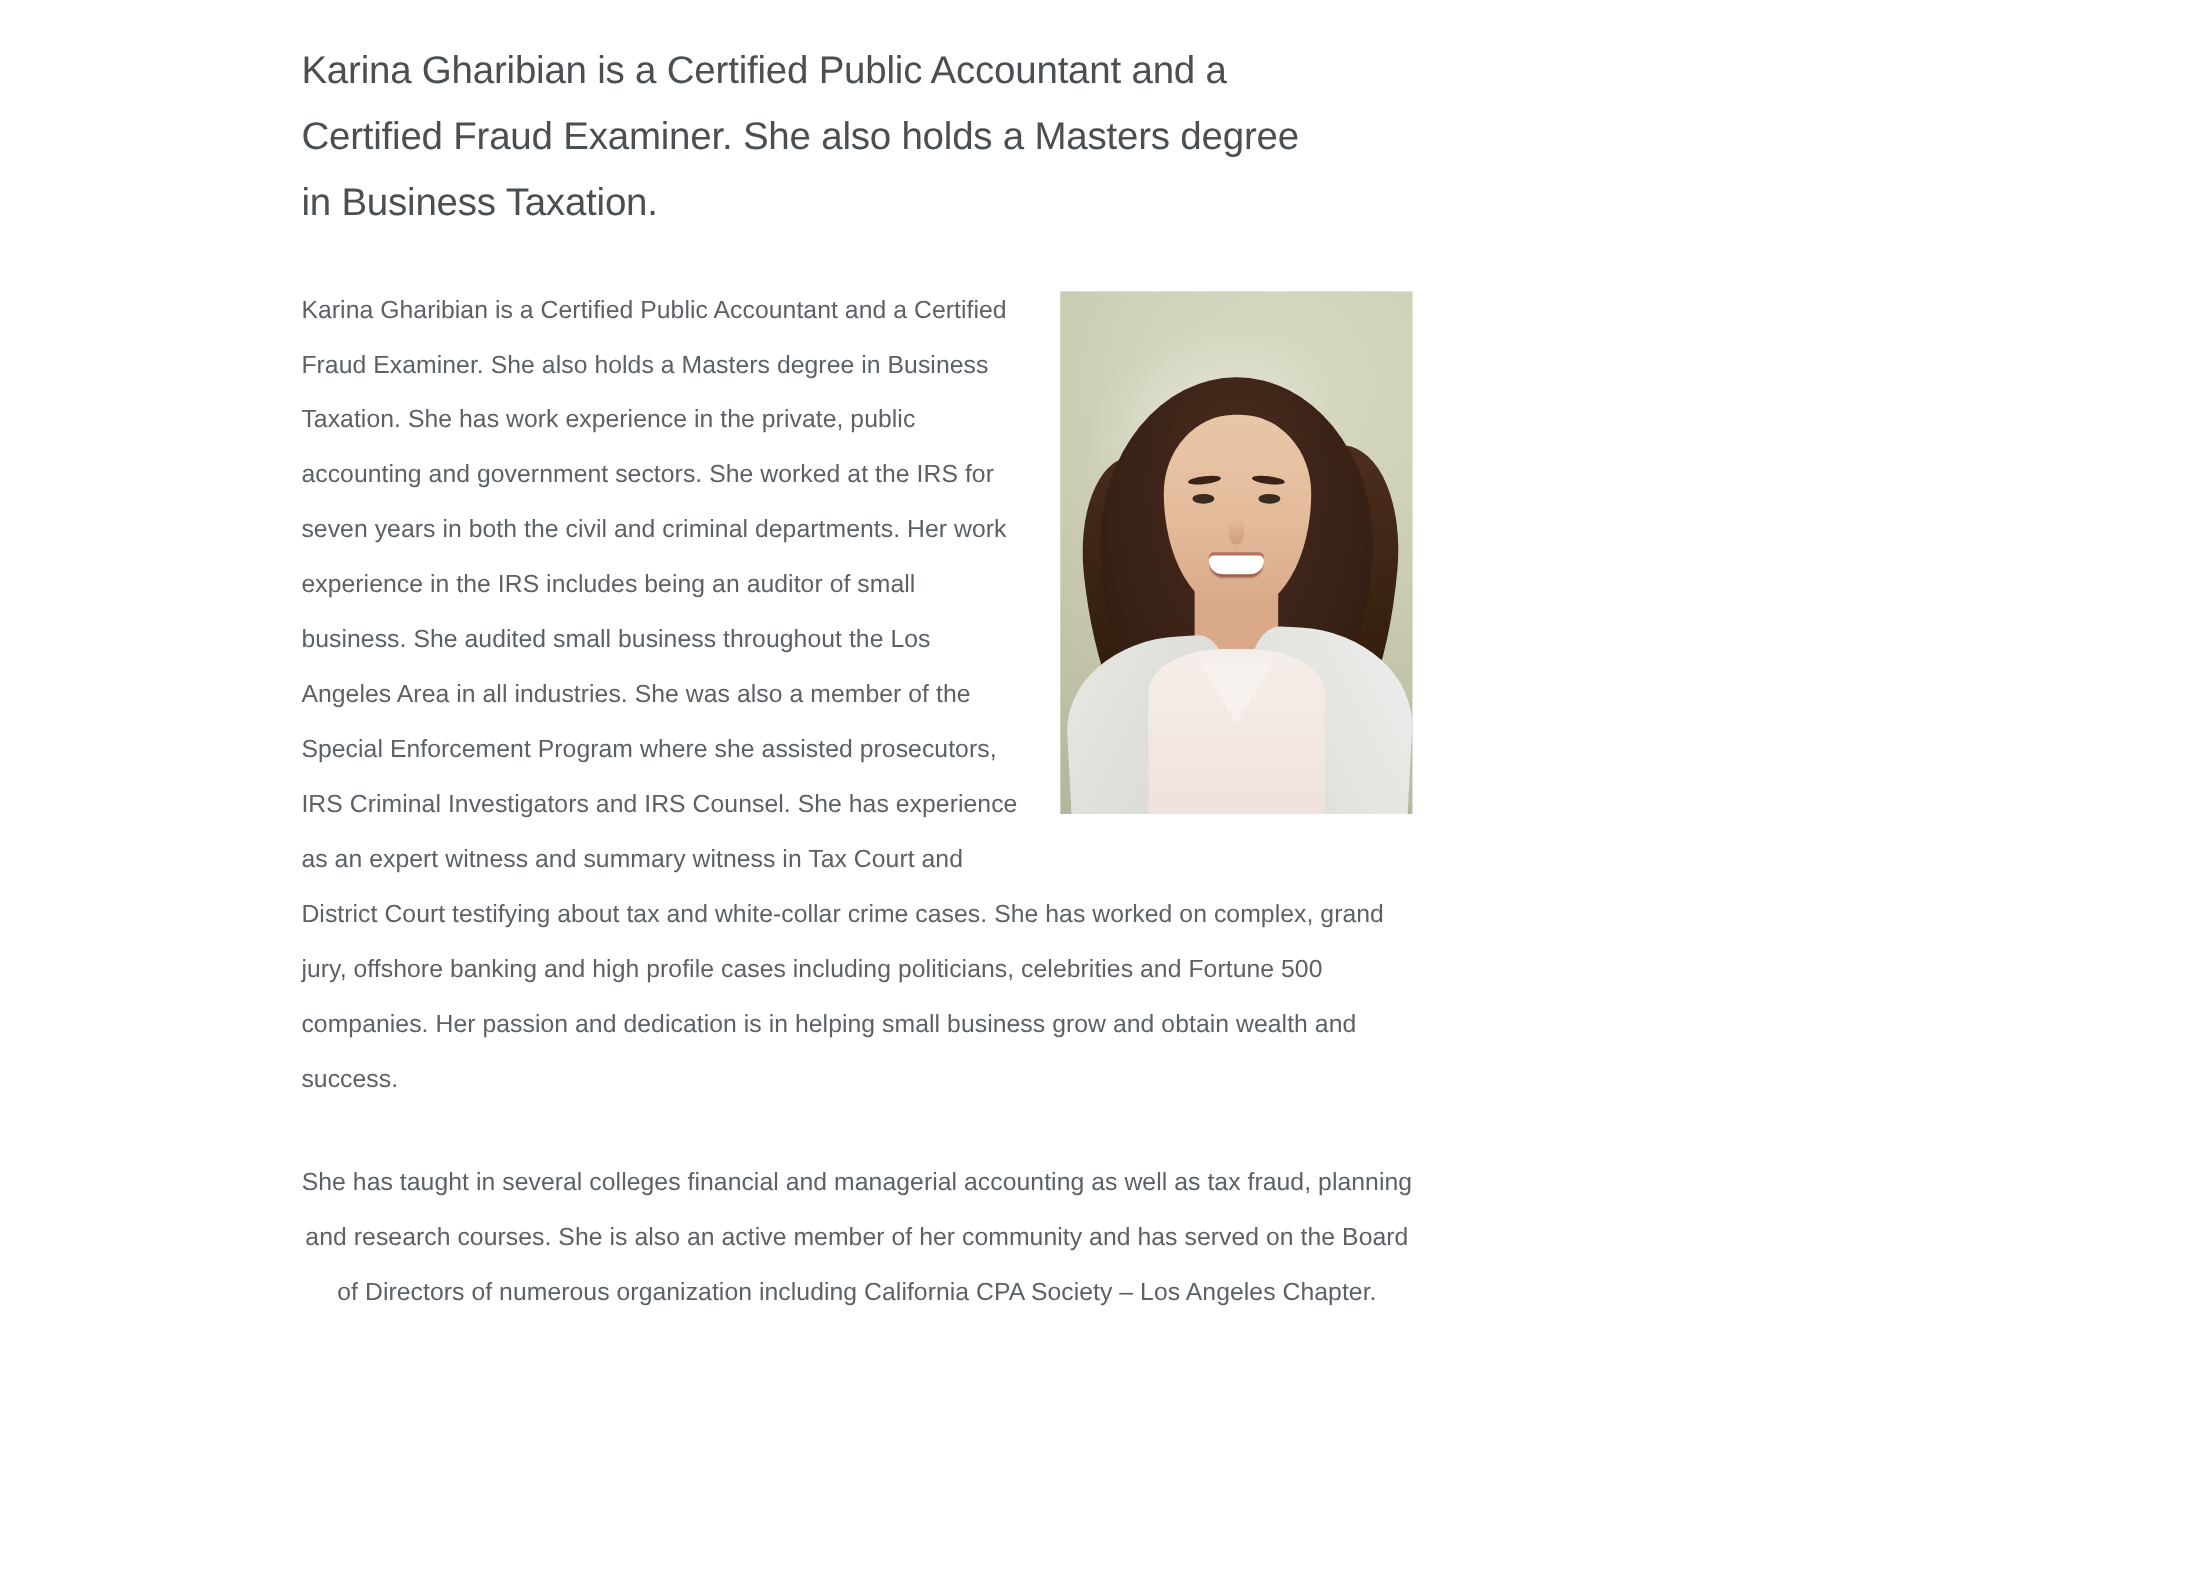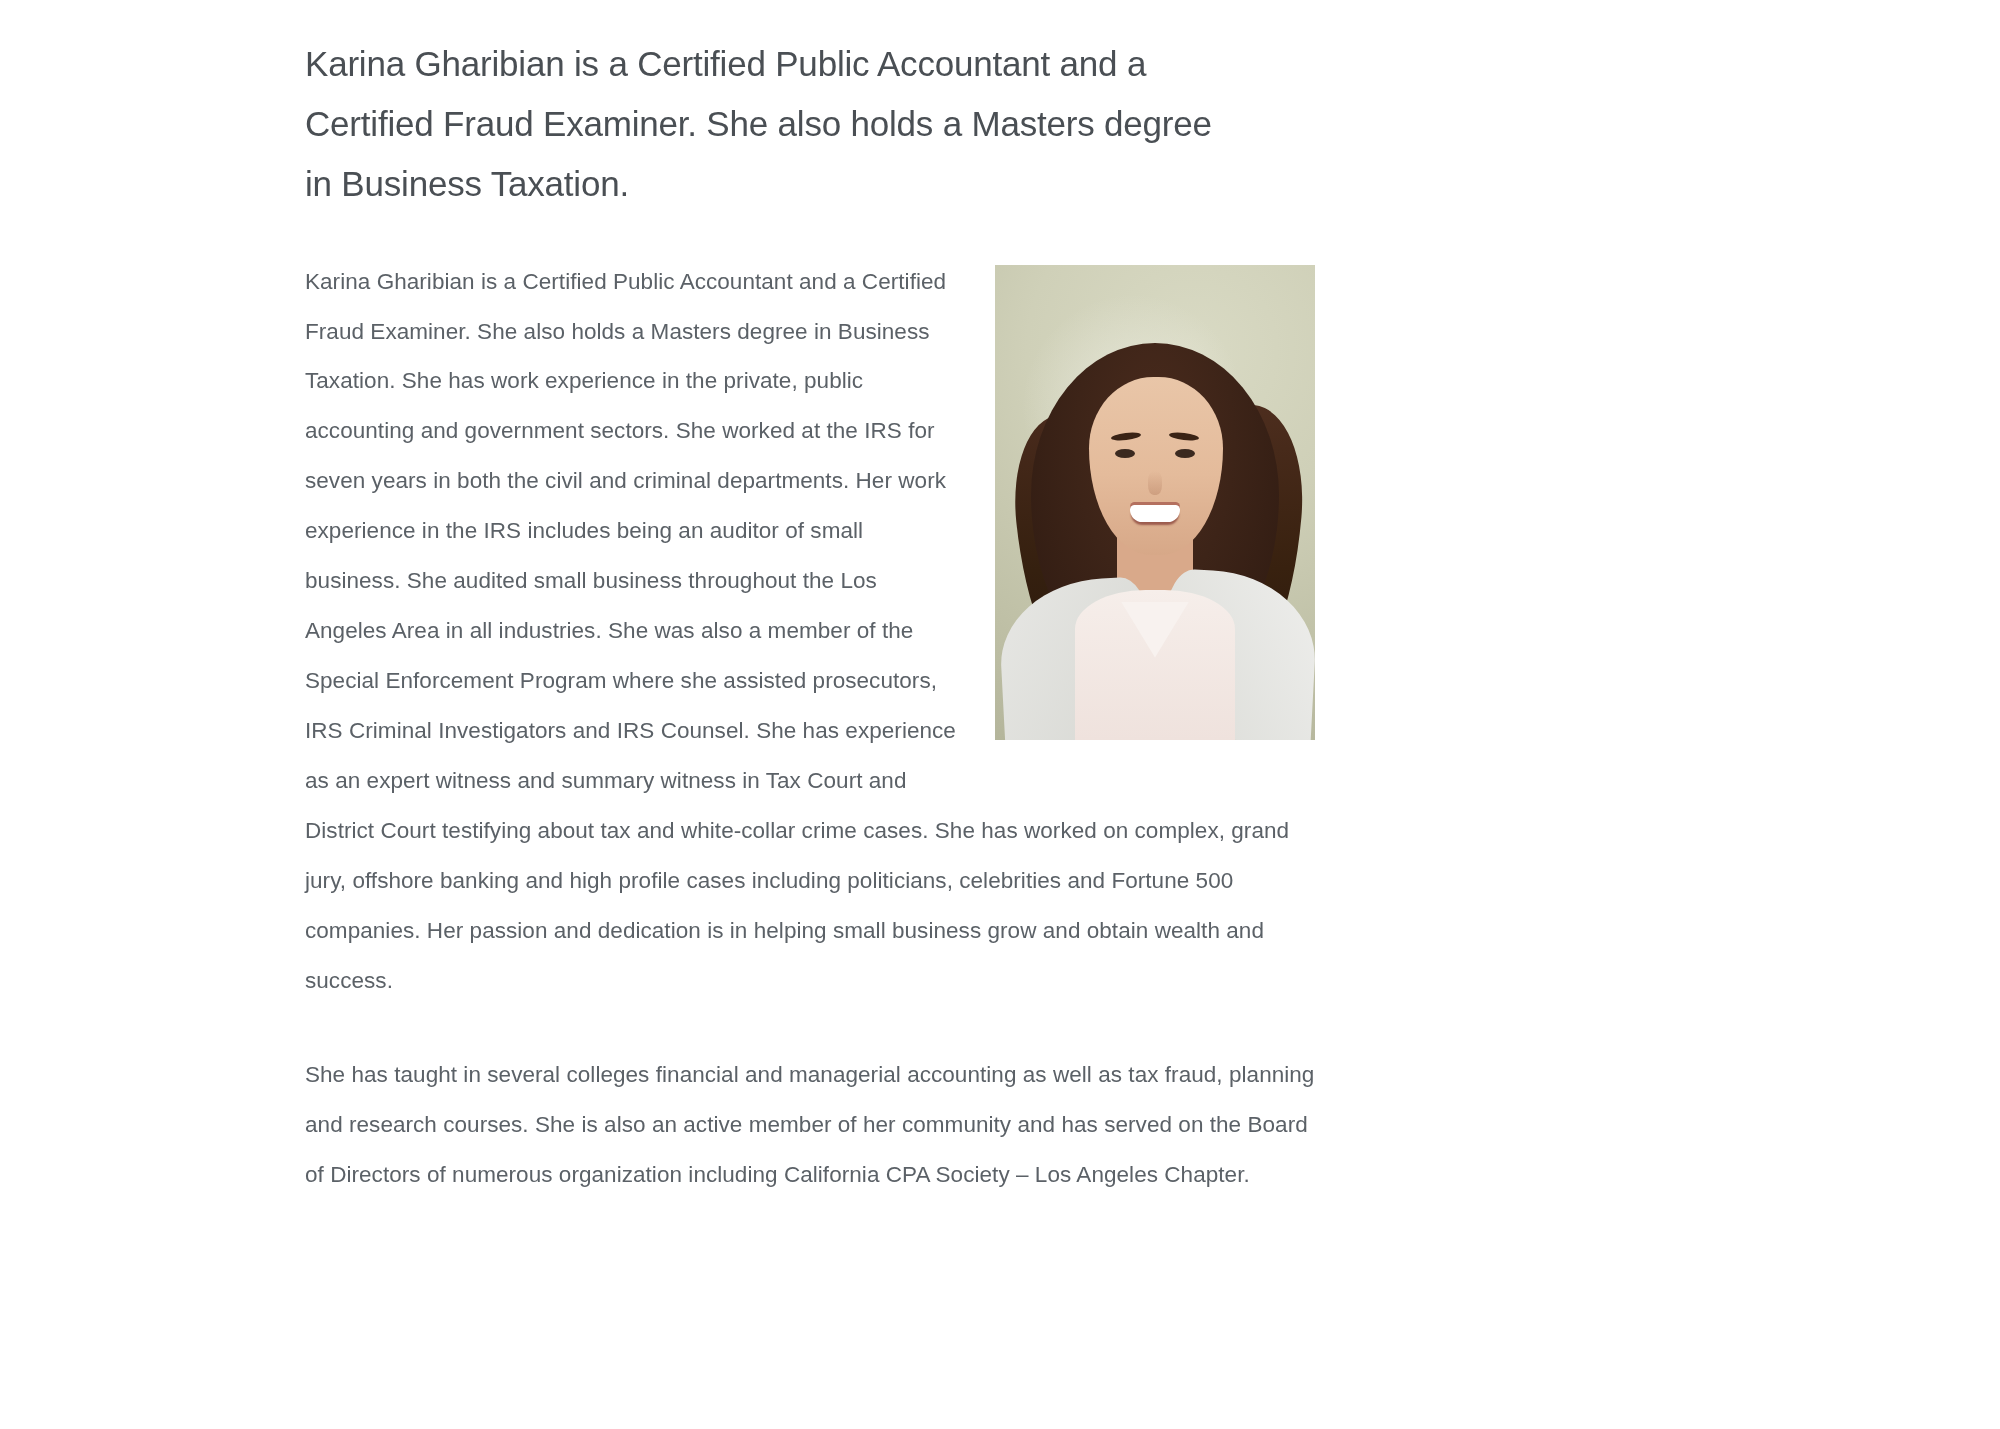--- a/index.html
+++ b/index.html
@@ -22,21 +22,20 @@
     height: 1429px;
     background: #ffffff;
     box-sizing: border-box;
   }
 
   .content {
     position: absolute;
     left: 274px;
     top: 34px;
     width: 1010px;
-    margin-left: 31px;
   }
 
   
   .page-title {
     margin: 0 0 42px 0;
     font-family: "Liberation Sans", sans-serif;
     font-size: 35px;
     font-weight: 400;
     line-height: 1.72;
     color: #4a4f54;
@@ -208,21 +207,21 @@
   
   .body-copy p {
     margin: 0 0 44px 0;
     font-family: "Liberation Sans", sans-serif;
     font-size: 22.5px;
     font-weight: 400;
     line-height: 2.22;
     color: #5b6167;
     letter-spacing: 0.05px;
   }
-  .body-copy p:last-child { margin-bottom: 0; }
+  .body-copy p:last-child { margin-bottom: 0; text-align: center; }
 
   .clearfix::after {
     content: "";
     display: block;
     clear: both;
   }
 </style>
 </head>
 <body>
 

